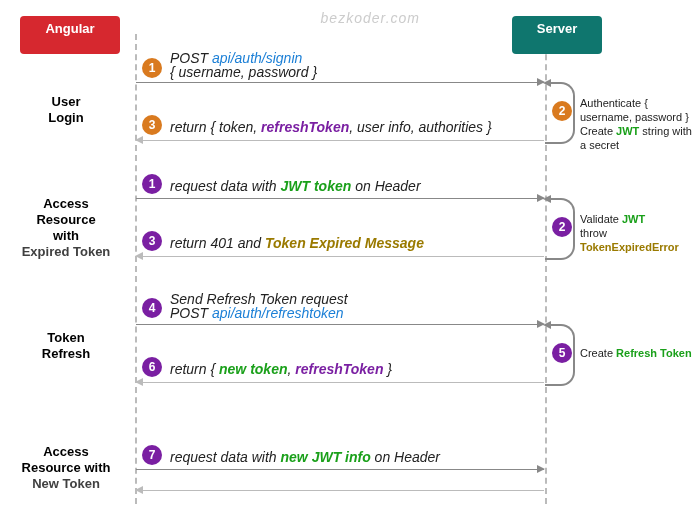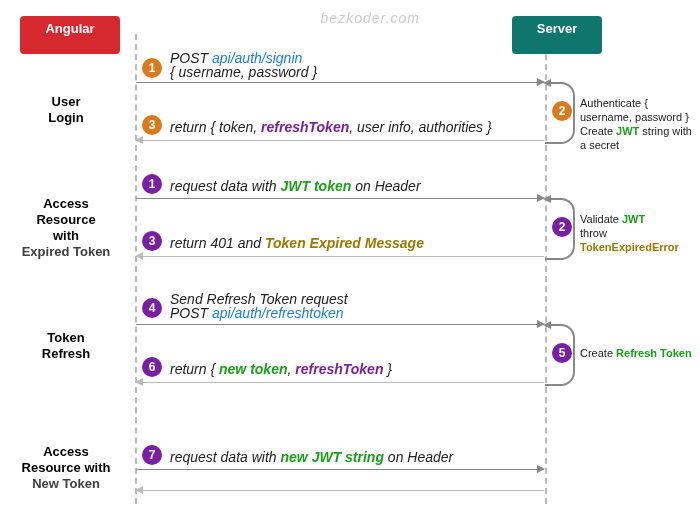--- a/index.html
+++ b/index.html
@@ -134,18 +134,18 @@
     <span>Create </span><span class="t-green">Refresh Token</span>
   </div>
 
   <div class="msg" style="top:358px">
     <span>return { </span><span class="t-green">new token</span><span>, </span><span class="t-purp">refreshToken</span><span> }</span>
   </div>
   <div class="bubble c-purple" style="top:353px;left:142px">6</div>
   <div class="arrow-l" style="top:378px"></div>
 
   <div class="msg" style="top:446px">
-    <span>request data with </span><span class="t-green">new JWT string</span><span> on Header</span>
+    <span>request data with </span><span class="t-green">new JWT info</span><span> on Header</span>
   </div>
   <div class="bubble c-purple" style="top:441px;left:142px">7</div>
   <div class="arrow-r" style="top:465px"></div>
   <div class="arrow-l" style="top:486px"></div>
 </div>
 
 </body></html>

